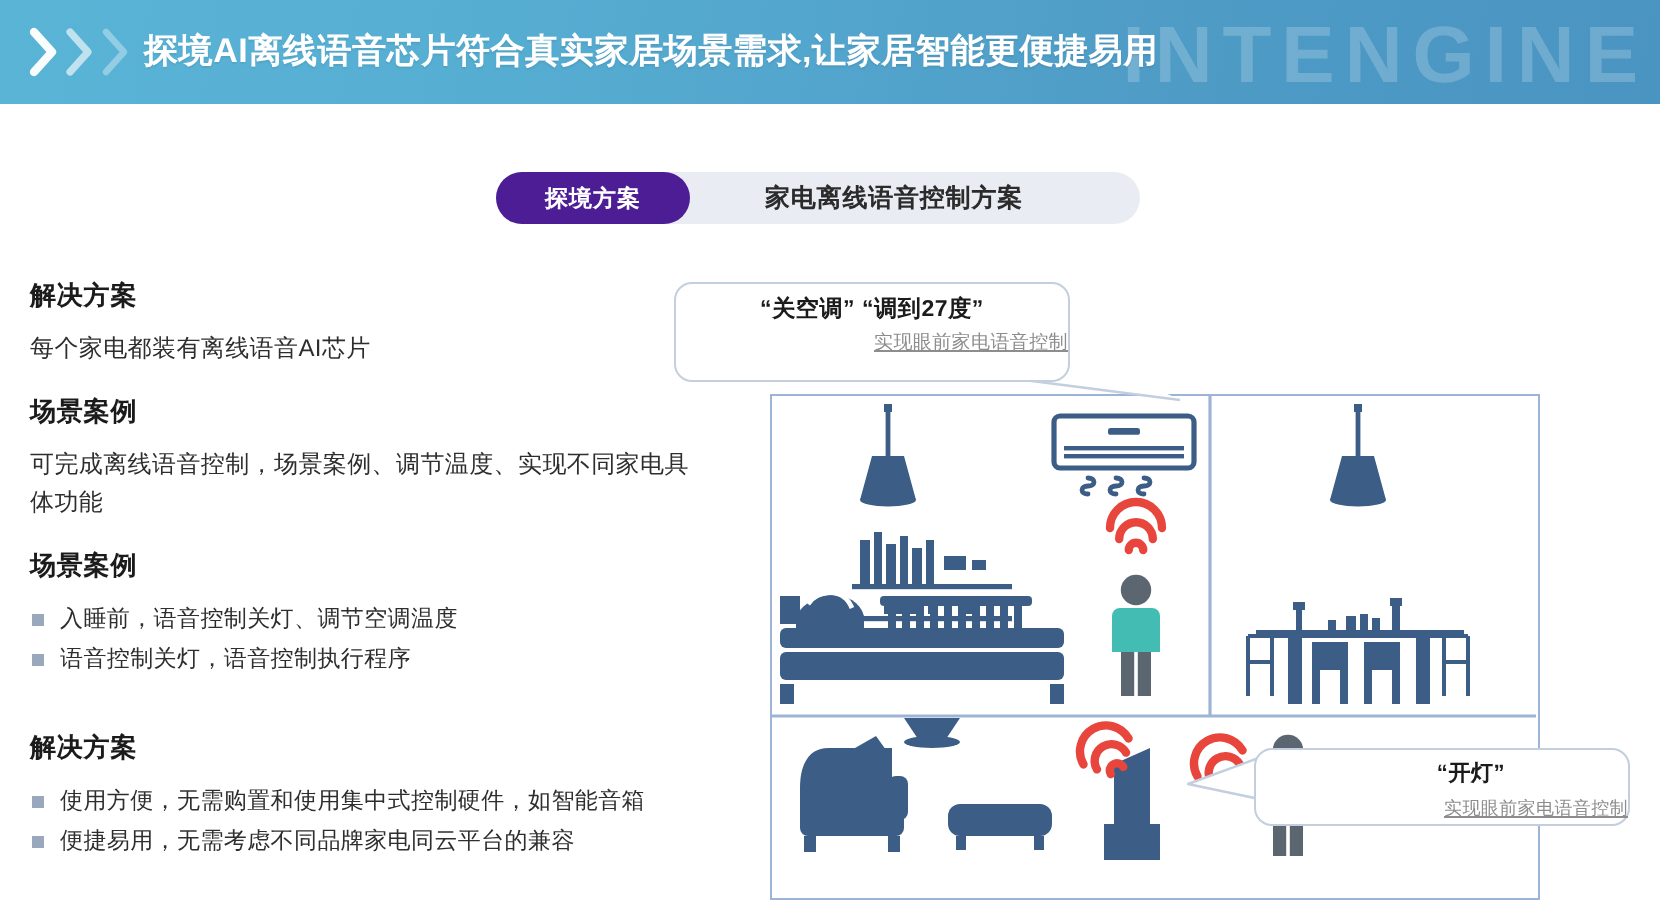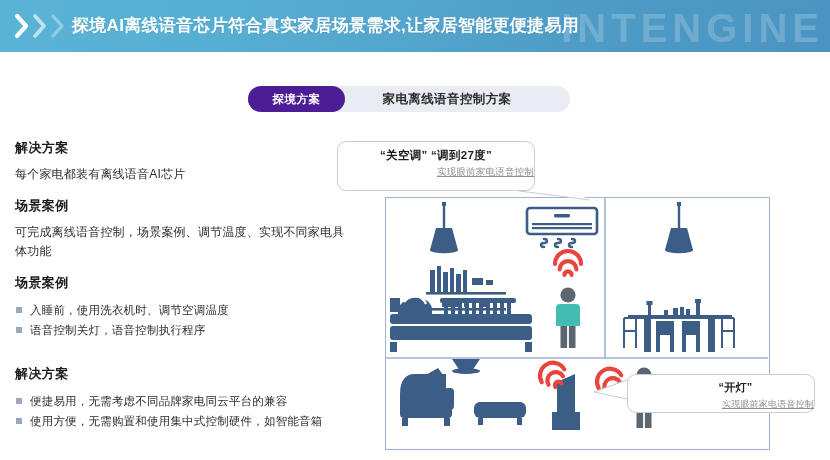--- a/index.html
+++ b/index.html
@@ -240,32 +240,32 @@
   </div>
 
   <div class="sec">
     <p class="sec-head">场景案例</p>
     <p class="sec-body">可完成离线语音控制，场景案例、调节温度、实现不同家电具体功能</p>
   </div>
 
   <div class="sec">
     <p class="sec-head">场景案例</p>
     <ul class="bullets">
-      <li><span class="bsq"></span><span>入睡前，使用洗衣机时、调节空调温度</span></li>
+      <li><span class="bsq"></span><span>入睡前，语音控制关灯、调节空调温度</span></li>
       <li><span class="bsq"></span><span>语音控制关灯，语音控制执行程序</span></li>
     </ul>
   </div>
 
   <div class="gap-b"></div>
 
   <div class="sec">
     <p class="sec-head">解决方案</p>
     <ul class="bullets">
+      <li><span class="bsq"></span><span>使用方便，无需购置和使用集中式控制硬件，如智能音箱</span></li>
       <li><span class="bsq"></span><span>便捷易用，无需考虑不同品牌家电同云平台的兼容</span></li>
-      <li><span class="bsq"></span><span>使用方便，无需购置和使用集中式控制硬件，如智能音箱</span></li>
     </ul>
   </div>
 
 </div>
 
 <div class="scene">
   <svg width="382" height="250" viewBox="0 0 382 250">
     <defs>
       <g id="pendant">
         <rect x="-2" y="0" width="4" height="4" fill="#3b5d86"></rect>

